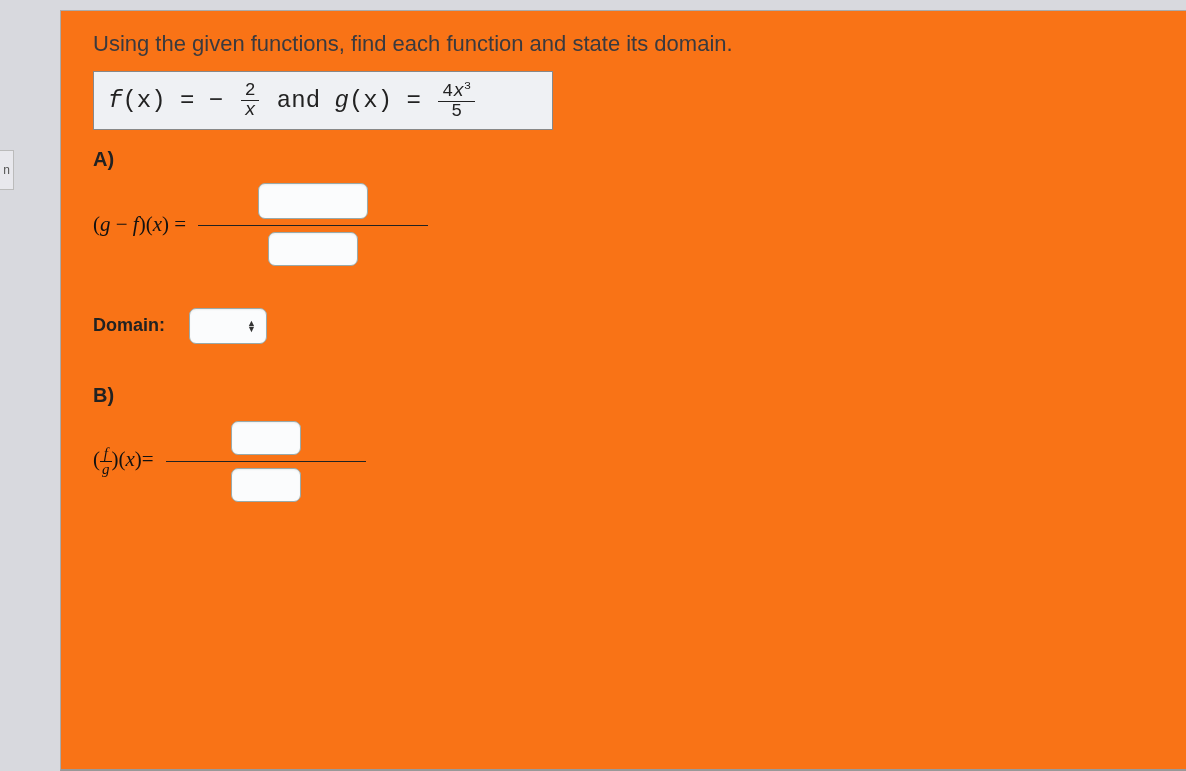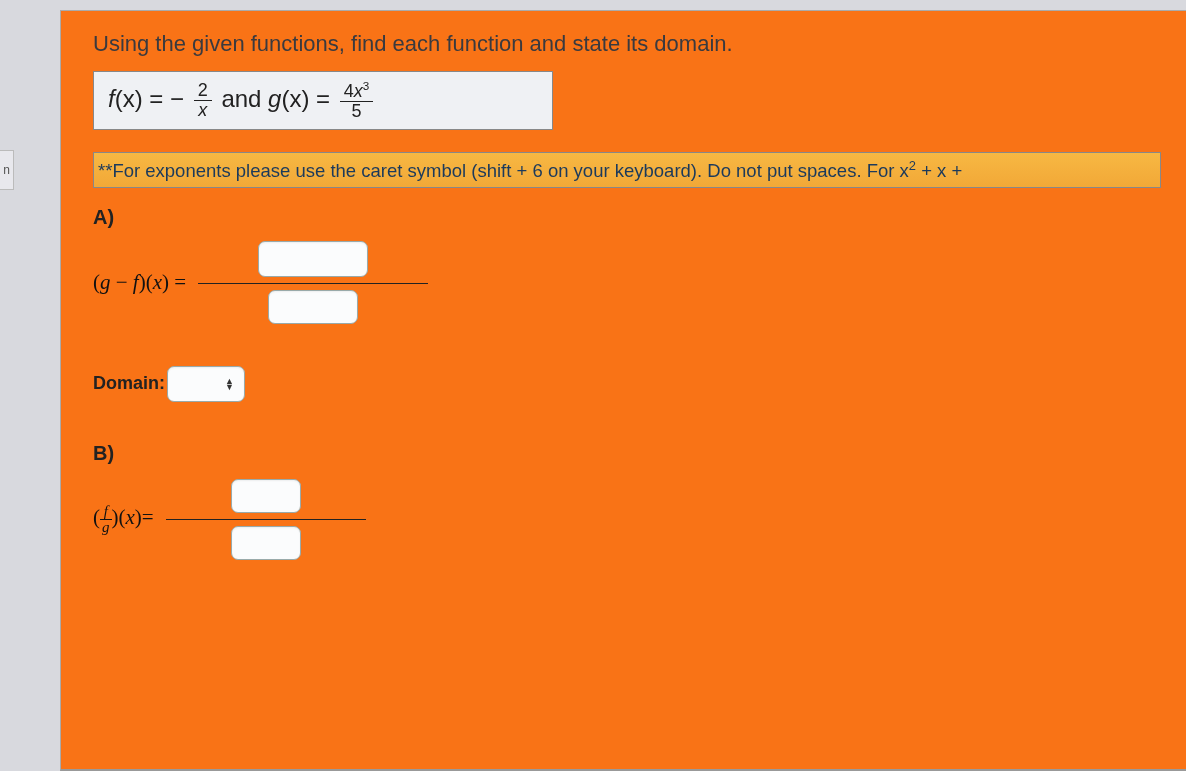--- a/index.html
+++ b/index.html
@@ -43,21 +43,21 @@
       color: #3a3a3f;
       margin-bottom: 14px;
       font-weight: 400;
     }
     .fn-row {
       border: 1px solid #888;
       padding: 8px 14px;
       display: inline-block;
       font-size: 24px;
       color: #222;
-      font-family: Liberation Sans, sans-serif;
+      font-family: Liberation Mono, monospace;
       min-width: 460px;
       background: #eff1f4;
     }
     .fn-row .it { font-style: italic; }
     .frac {
       display: inline-block;
       vertical-align: middle;
       text-align: center;
       font-size: 18px;
       line-height: 1.05;
@@ -117,21 +117,21 @@
       background: #fbfcfd;
       font-size: 16px;
       padding: 4px 8px;
       box-shadow: inset 0 1px 2px rgba(0,0,0,0.06);
     }
     .txt-input.sm { width: 90px; height: 34px; }
     .txt-input.tiny { width: 70px; height: 34px; }
     .domain-row {
       display: flex;
       align-items: center;
-      gap: 2px;
+      gap: 24px;
       margin-top: 42px;
       margin-bottom: 40px;
     }
     .domain-label {
       font-weight: bold;
       font-size: 18px;
       color: #222;
     }
     .select-box {
       width: 78px;
@@ -172,23 +172,20 @@
 </div>
 
 <div class="content">
 
   <div class="instruction">Using the given functions, find each function and state its domain.</div>
 
   <div class="fn-row">
     <span class="it">f</span><span>(x)</span><span> = − </span><span class="frac"><span class="num">2</span><span class="den">x</span></span><span>  and  </span><span class="it">g</span><span>(x)</span><span> = </span><span class="frac"><span class="num"><span>4</span><span class="it">x</span><span class="sup">3</span></span><span class="den" style="font-style:normal">5</span></span>
   </div>
 
-  <div class="hint-bar">
-    <span>**For exponents please use the caret symbol (shift + 6 on your keyboard). Do not put spaces. For x</span><span class="supsm">2</span><span> + x +</span>
-  </div>
 
   <div class="part-label">A)</div>
 
   <div class="eq-row">
     <div class="eq-label">
       <span>(</span><span class="it">g</span><span> − </span><span class="it">f</span><span>)(</span><span class="it">x</span><span>) = </span>
     </div>
     <div class="fraction-inputs">
       <input class="txt-input" type="text" style="">
       <div class="hline"></div>

